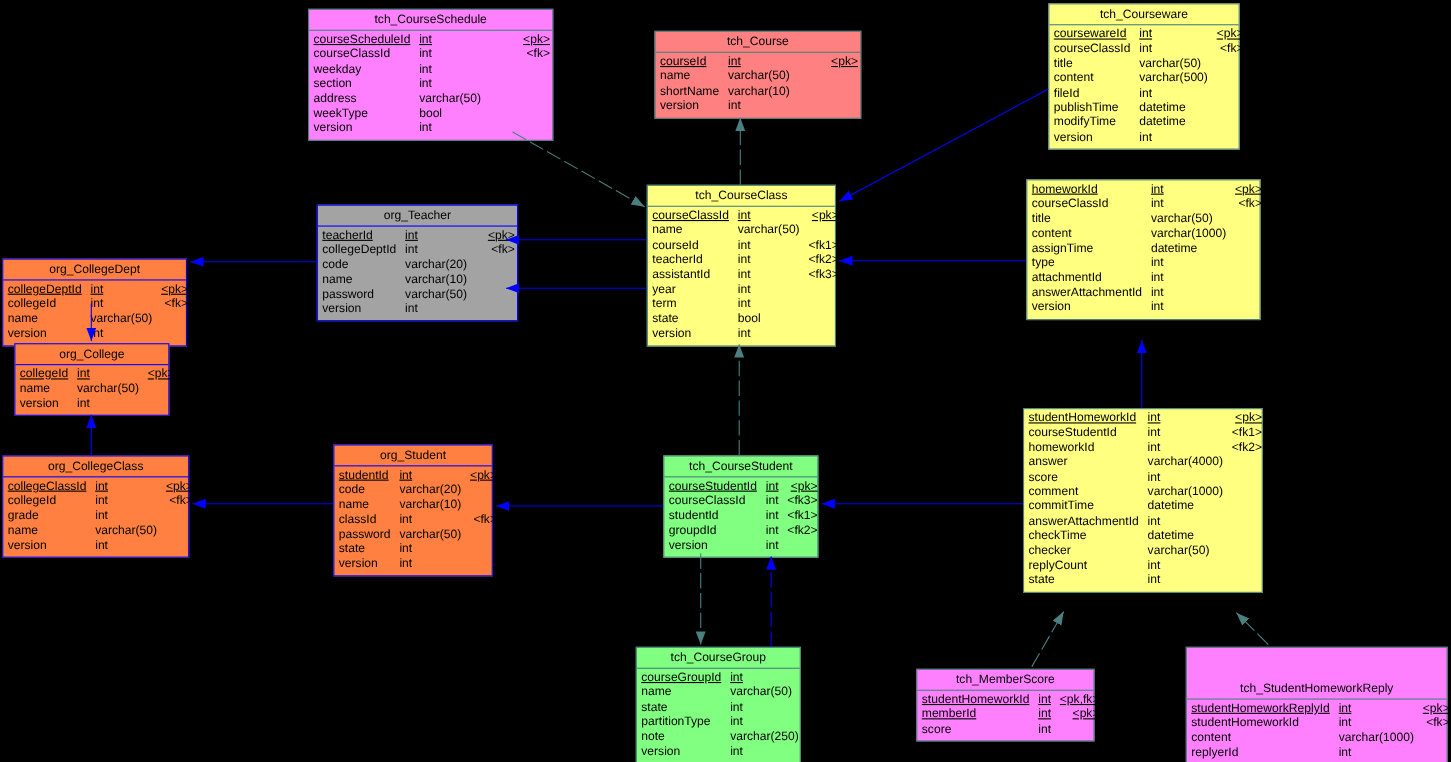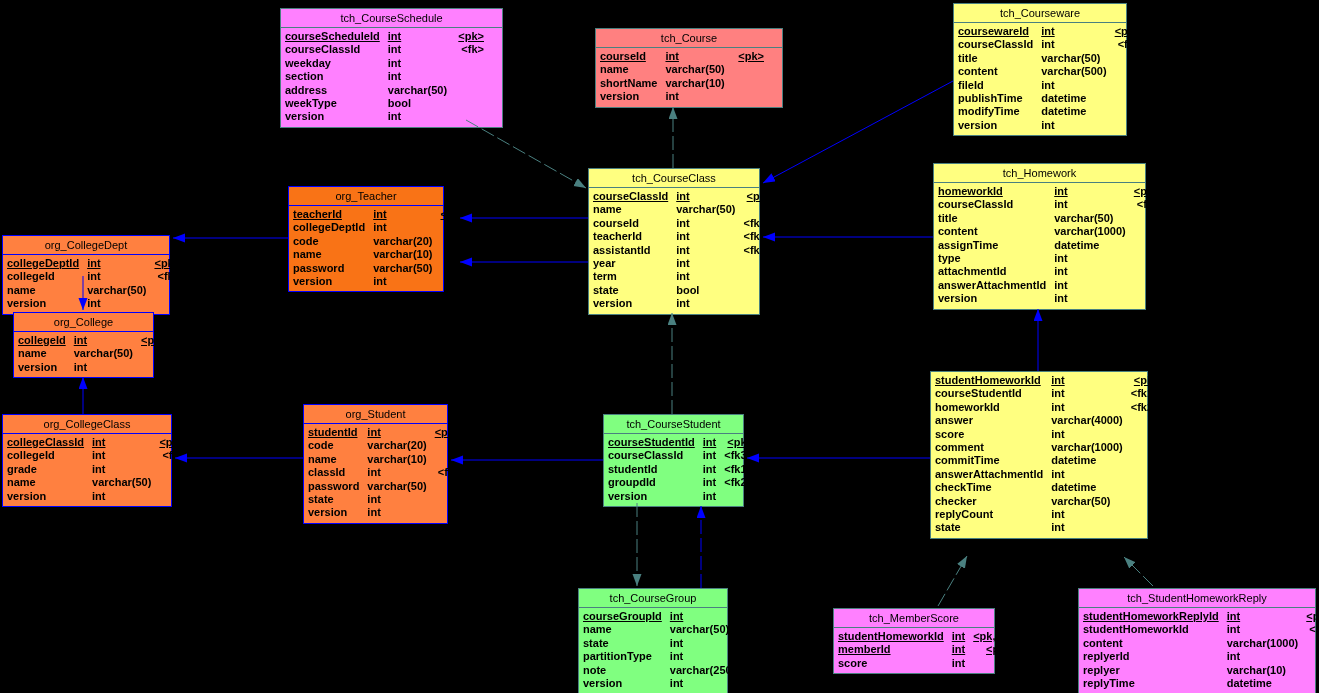--- a/index.html
+++ b/index.html
@@ -10,21 +10,21 @@
   .entity {
     position:absolute; border:1px solid #4A8080; box-sizing:border-box;
     color:#000; font-size:11px;
   }
   .entity-title {
     height:18px; line-height:18px; text-align:center;
     border-bottom:1px solid; white-space:nowrap; overflow:hidden;
   }
   .entity-body {
     display:grid; grid-template-columns:max-content max-content 1fr;
-    column-gap:8px; padding:2px 18px 3px 4px;font-weight:bold;
+    column-gap:8px; padding:2px 2px 3px 4px;
   }
   .entity-body span { line-height:13.4px; white-space:nowrap; }
   .col-key { text-align:right; }
   .pk { text-decoration:underline; }
   svg.wires { position:absolute; left:0; top:0; pointer-events:none; }
 </style>
 </head>
 <body>
 
 <div id="canvas">
@@ -93,21 +93,21 @@
         <span class="col-type">datetime</span>
         <span class="col-key"></span>
         <span class="col-name">modifyTime</span>
         <span class="col-type">datetime</span>
         <span class="col-key"></span>
         <span class="col-name">version</span>
         <span class="col-type">int</span>
         <span class="col-key"></span>
       </div>
     </div>
-    <div class="entity" style="left: 288px; top: 186px; width: 156px; background: #f97316; border-color: rgb(0, 0, 255);">
+    <div class="entity" style="left: 288px; top: 186px; width: 183px; background: #a3a3a3; border-color: rgb(0, 0, 255);">
       <div class="entity-title" style="border-bottom-color: rgb(0, 0, 255);">org_Teacher</div>
       <div class="entity-body">
         <span class="col-name pk">teacherId</span>
         <span class="col-type pk">int</span>
         <span class="col-key pk">&lt;pk&gt;</span>
         <span class="col-name">collegeDeptId</span>
         <span class="col-type">int</span>
         <span class="col-key">&lt;fk&gt;</span>
         <span class="col-name">code</span>
         <span class="col-type">varchar(20)</span>
@@ -149,21 +149,20 @@
         <span class="col-key"></span>
         <span class="col-name">state</span>
         <span class="col-type">bool</span>
         <span class="col-key"></span>
         <span class="col-name">version</span>
         <span class="col-type">int</span>
         <span class="col-key"></span>
       </div>
     </div>
     <div class="entity" style="left: 933px; top: 163px; width: 213px; background: rgb(255, 255, 128); border-color: rgb(74, 128, 128);">
-      <div class="entity-title" style="border-bottom-color: rgb(74, 128, 128);">tch_Homework</div>
       <div class="entity-body">
         <span class="col-name pk">homeworkId</span>
         <span class="col-type pk">int</span>
         <span class="col-key pk">&lt;pk&gt;</span>
         <span class="col-name">courseClassId</span>
         <span class="col-type">int</span>
         <span class="col-key">&lt;fk&gt;</span>
         <span class="col-name">title</span>
         <span class="col-type">varchar(50)</span>
         <span class="col-key"></span>
@@ -355,21 +354,21 @@
         <span class="col-key pk">&lt;pk,fk&gt;</span>
         <span class="col-name pk">memberId</span>
         <span class="col-type pk">int</span>
         <span class="col-key pk">&lt;pk&gt;</span>
         <span class="col-name">score</span>
         <span class="col-type">int</span>
         <span class="col-key"></span>
       </div>
     </div>
     <div class="entity" style="left: 1078px; top: 588px; width: 238px; background: rgb(255, 128, 255); border-color: rgb(74, 128, 128);">
-      <div class="entity-title" style="border-bottom-color: rgb(74, 128, 128);">tch_StudentHomeworkReply</div>
+      <div class="entity-title" style="border-bottom-color: rgb(74, 128, 128); margin-top: 28px;">tch_StudentHomeworkReply</div>
       <div class="entity-body">
         <span class="col-name pk">studentHomeworkReplyId</span>
         <span class="col-type pk">int</span>
         <span class="col-key pk">&lt;pk&gt;</span>
         <span class="col-name">studentHomeworkId</span>
         <span class="col-type">int</span>
         <span class="col-key">&lt;fk&gt;</span>
         <span class="col-name">content</span>
         <span class="col-type">varchar(1000)</span>
         <span class="col-key"></span>

